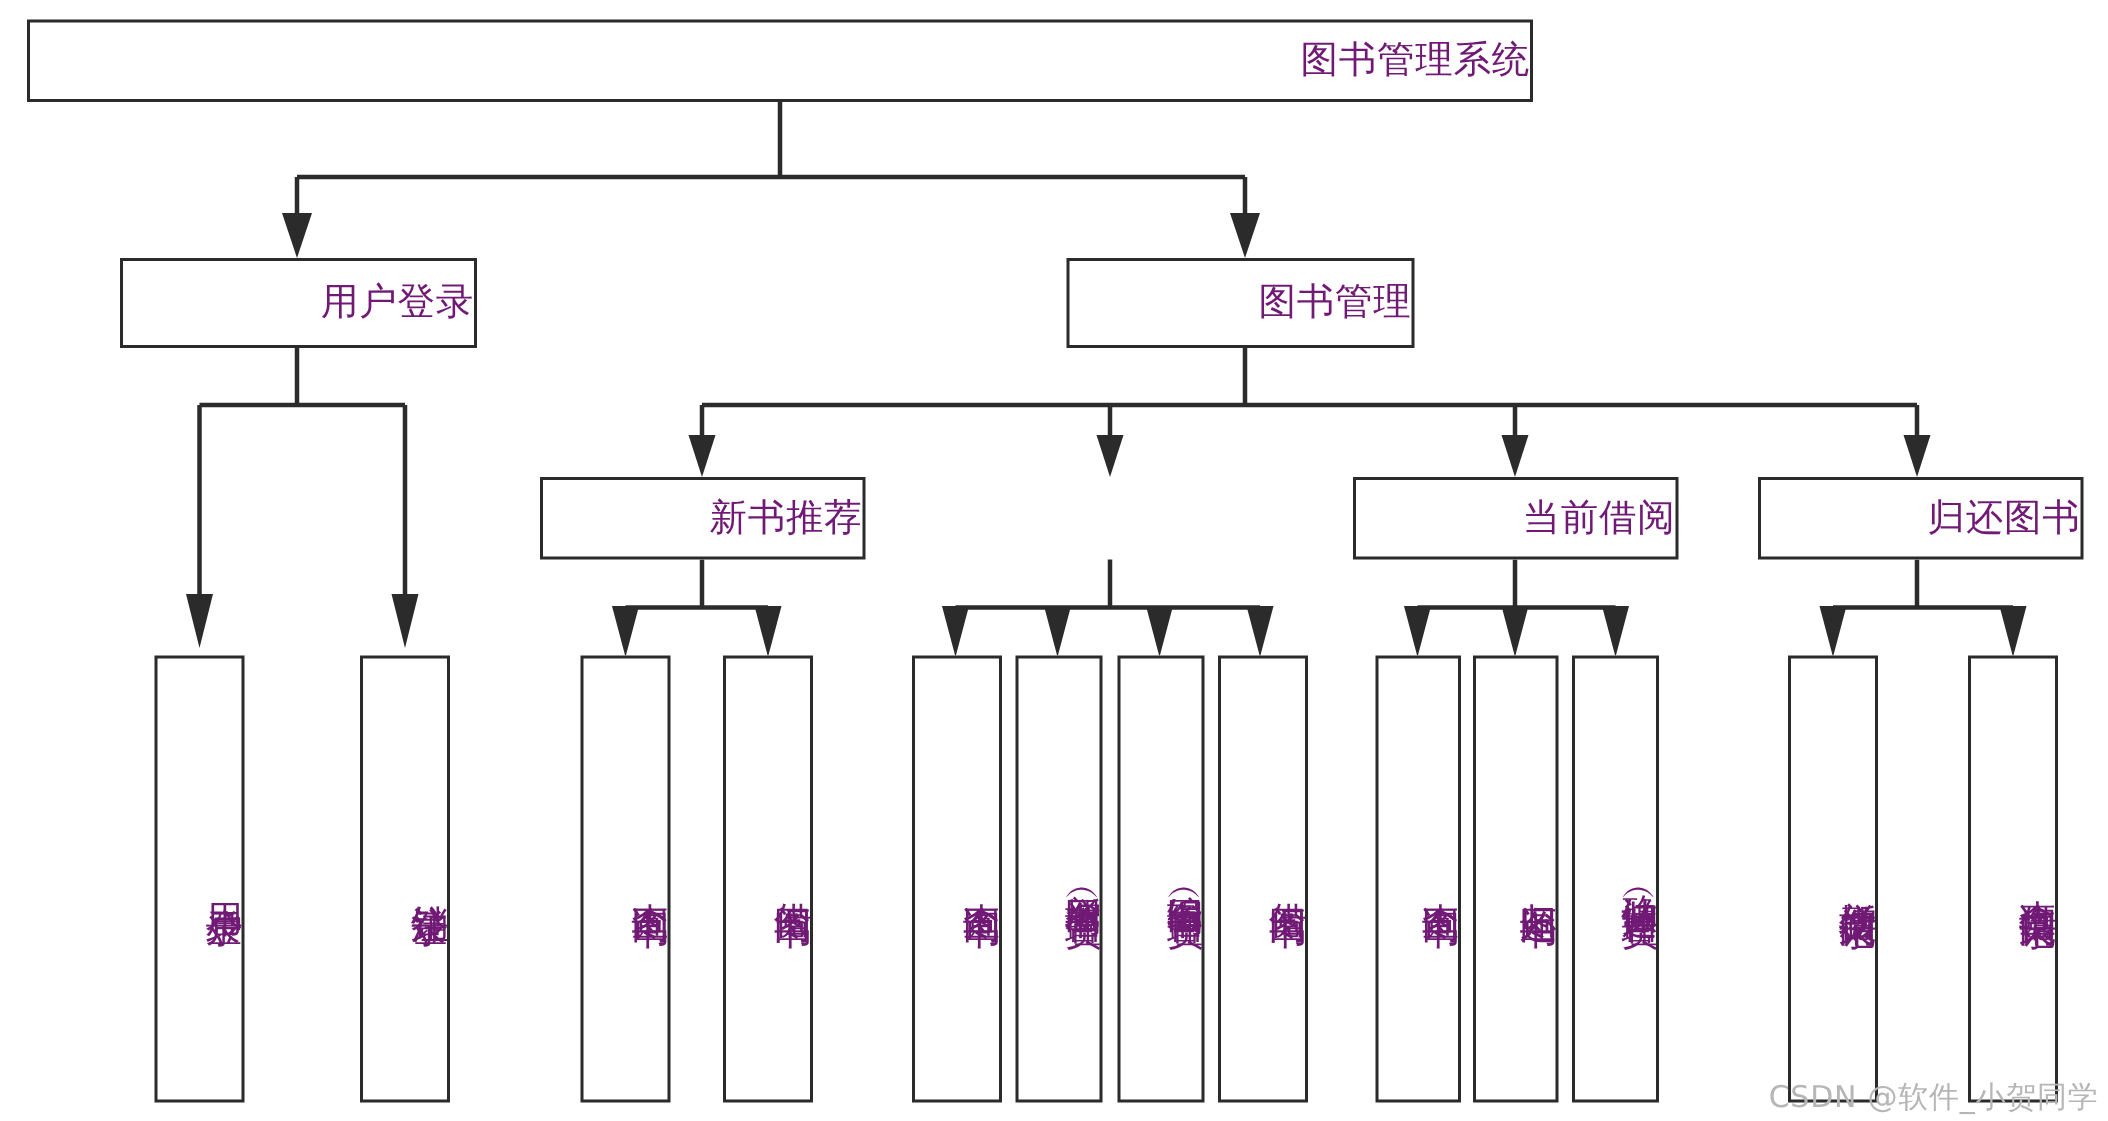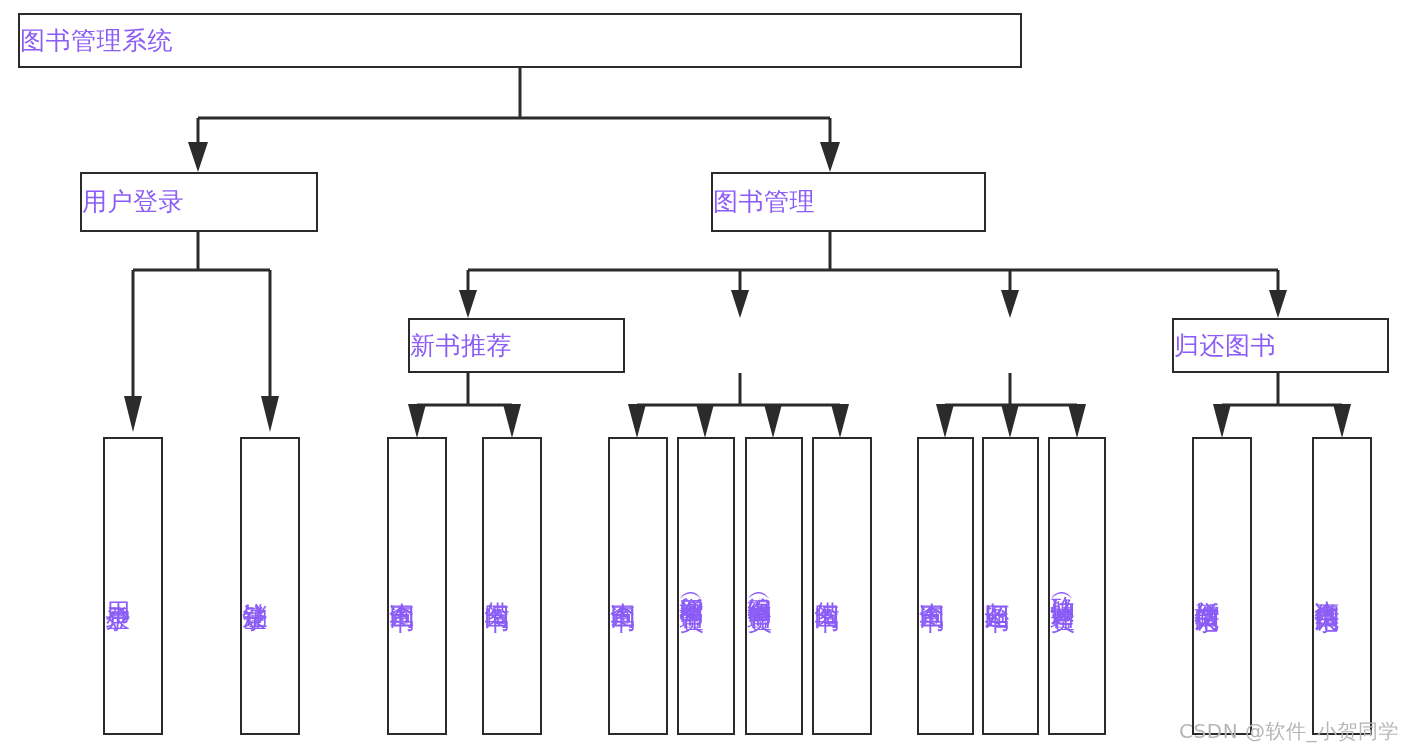--- a/index.html
+++ b/index.html
@@ -23,22 +23,22 @@
     height: 747px;
     pointer-events: none;
   }
   .node {
     position: absolute;
     box-sizing: border-box;
     border: 2.5px solid #2b2b2b;
     background: #ffffff;
     display: flex;
     align-items: center;
-    justify-content: flex-start;
-    color: #8b5cf6;
+    justify-content: flex-end;
+    color: #701a75;
     z-index: 2;
     font-family: Liberation Serif, serif;
   }
   .node .lbl {
     display: block;
     text-align: center;
     line-height: 1.12;
     letter-spacing: 0.5px;
   }
   
@@ -138,26 +138,29 @@
     </g>
   </svg>
 
   <div class="node h root" style="left:18px; top:13px; width:1004px; height:55px;">
     <span class="lbl">图书管理系统</span>
   </div>
 
   <div class="node h" style="left:80px; top:172px; width:238px; height:60px;">
     <span class="lbl">用户登录</span>
   </div>
-  <div class="node h" style="left:711px; top:172px; width:275px; height:60px;">
+  <div class="node h" style="left:711px; top:172px; width:232px; height:60px;">
     <span class="lbl">图书管理</span>
   </div>
 
-  <div class="node h" style="left:360px; top:318px; width:217px; height:55px;margin-left:48px;">
+  <div class="node h" style="left:360px; top:318px; width:217px; height:55px;">
     <span class="lbl">新书推荐</span>
+  </div>
+  <div class="node h" style="left:902px; top:318px; width:217px; height:55px;">
+    <span class="lbl">当前借阅</span>
   </div>
   <div class="node h" style="left:1172px; top:318px; width:217px; height:55px;">
     <span class="lbl">归还图书</span>
   </div>
 
   <div class="node v" style="left:103px; top:437px; width:60px; height:298px;">
     <span class="lbl">用户登录</span>
   </div>
   <div class="node v" style="left:240px; top:437px; width:60px; height:298px;">
     <span class="lbl">注销登录</span>

